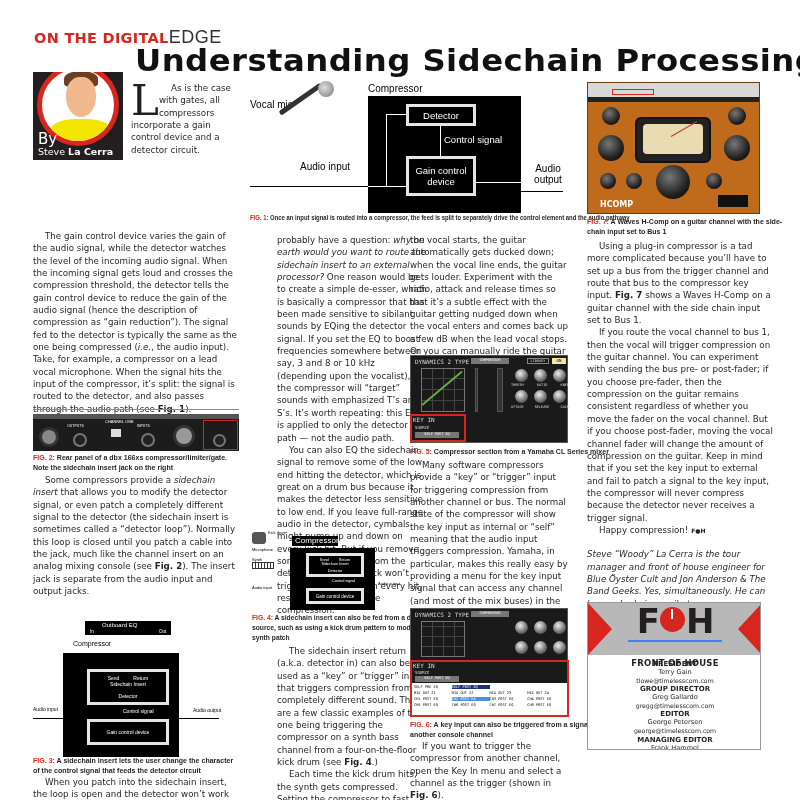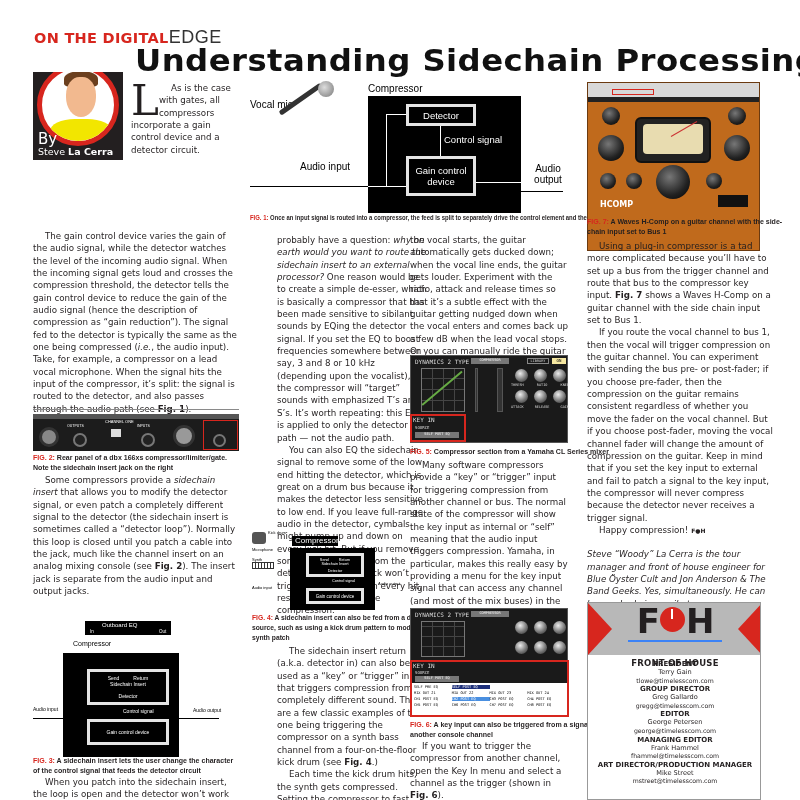--- a/index.html
+++ b/index.html
@@ -33,21 +33,21 @@
   
   .fig1 { left: 250px; top: 83px; width: 316px; height: 130px; }
   .diagram-box { position: absolute; background: #000; }
   .diagram-inner { position: absolute; border: 3px solid #e5e5e5; color: #fff; font-family: "Liberation Sans", sans-serif; display: flex; align-items: center; justify-content: center; text-align: center; }
   .dlabel { position: absolute; font-family: "Liberation Sans", sans-serif; color: #000; white-space: nowrap; }
   .dlabel-w { position: absolute; font-family: "Liberation Sans", sans-serif; color: #fff; white-space: nowrap; }
   .photo { background: #1c1c1c; }
   .yamaha { position: absolute; background: #1a1a1a; border: 1px solid #555; font-family: "DejaVu Sans Mono", monospace; color: #ddd; }
   .knob { position: absolute; width: 13px; height: 13px; border-radius: 50%; background: radial-gradient(circle at 40% 35%, #eee, #777 55%, #222); }
   .redbox { position: absolute; border: 2px solid #d7261e; }
-  .foh { left: 587px; top: 602px; width: 174px; height: 198px; border: 1px solid #999; background: #fff; overflow: hidden; }
+  .foh { left: 587px; top: 602px; width: 174px; height: 148px; border: 1px solid #999; background: #fff; overflow: hidden; }
   .foh .banner { position: absolute; left: 0; top: 0; width: 174px; height: 52px; background: #b8b8b8; }
   .foh .tri-l { position: absolute; left: 0; top: 0; width: 0; height: 0; border-top: 26px solid transparent; border-bottom: 26px solid transparent; border-left: 24px solid #d7261e; }
   .foh .tri-r { position: absolute; right: 0; top: 0; width: 0; height: 0; border-top: 26px solid transparent; border-bottom: 26px solid transparent; border-right: 24px solid #d7261e; }
   .foh .logo { position: absolute; left: 40px; top: 3px; width: 94px; height: 30px; font-family: "DejaVu Sans", sans-serif; font-weight: bold; font-size: 34px; line-height: 30px; color: #231f20; text-align: center; letter-spacing: -1px; }
   .foh .logo .o { display: inline-block; width: 25px; height: 25px; border-radius: 50%; background: #d7261e; vertical-align: 1px; position: relative; margin: 0 1px; }
   .foh .logo .o::after { content: ""; position: absolute; left: 11px; top: 2px; width: 2px; height: 10px; background: #fff; }
   .foh .tag { position: absolute; left: 40px; top: 37px; width: 94px; text-align: center; font-size: 8.5px; color: #231f20; border-top: 2px solid #3b82f6; padding-top: 16px; font-family: "DejaVu Sans", sans-serif; letter-spacing: 0.2px; font-weight: bold; }
   .masthead { position: absolute; left: 0; top: 56px; width: 174px; text-align: center; font-family: "DejaVu Sans", sans-serif; }
   .masthead .role { font-weight: bold; font-size: 7px; line-height: 9px; margin-top: 1px; color: #231f20; }
   .masthead .person { font-size: 6.6px; line-height: 7.6px; color: #231f20; }
@@ -281,21 +281,21 @@
 </div>
 <div class="abs caption" style="left:410px; top:720px;">
   <div><span class="fig">FIG. 6:</span><span> A key input can also be triggered from a signal from</span></div>
   <div>another console channel</div>
 </div>
 <div class="abs body-text col3" style="top:740px; width:160px;">
   <p><span>If you want to trigger the compressor from another channel, open the Key In menu and select a channel as the trigger (shown in </span><b>Fig. 6</b><span>).</span></p>
 
 </div>
 
-<div class="abs" style="left:587px; top:82px; width:173px; height:169px; background:#c06a1c; border:1px solid #6b3a10; overflow:hidden;">
+<div class="abs" style="left:587px; top:82px; width:173px; height:132px; background:#c06a1c; border:1px solid #6b3a10; overflow:hidden;">
   <div style="position:absolute; left:0; top:0; width:173px; height:14px; background:#d8d8d8;">
     <div class="redbox" style="left:24px; top:6px; width:42px; height:6px; border-width:1px;"></div>
   </div>
   <div style="position:absolute; left:0; top:14px; width:173px; height:5px; background:#222;"></div>
   <div style="position:absolute; left:47px; top:34px; width:76px; height:46px; background:#222; border-radius:6px; border:2px solid #111;">
     <div style="position:absolute; left:6px; top:5px; width:60px; height:30px; background:#e8dcb0; border-radius:4px;">
       <div style="position:absolute; left:28px; top:12px; width:30px; height:1px; background:#c33; transform:rotate(-30deg); transform-origin:left;"></div>
     </div>
   </div>
   <div class="knob" style="left:14px; top:24px; width:18px; height:18px; background:radial-gradient(circle at 40% 35%, #777, #222 60%, #000);"></div>

